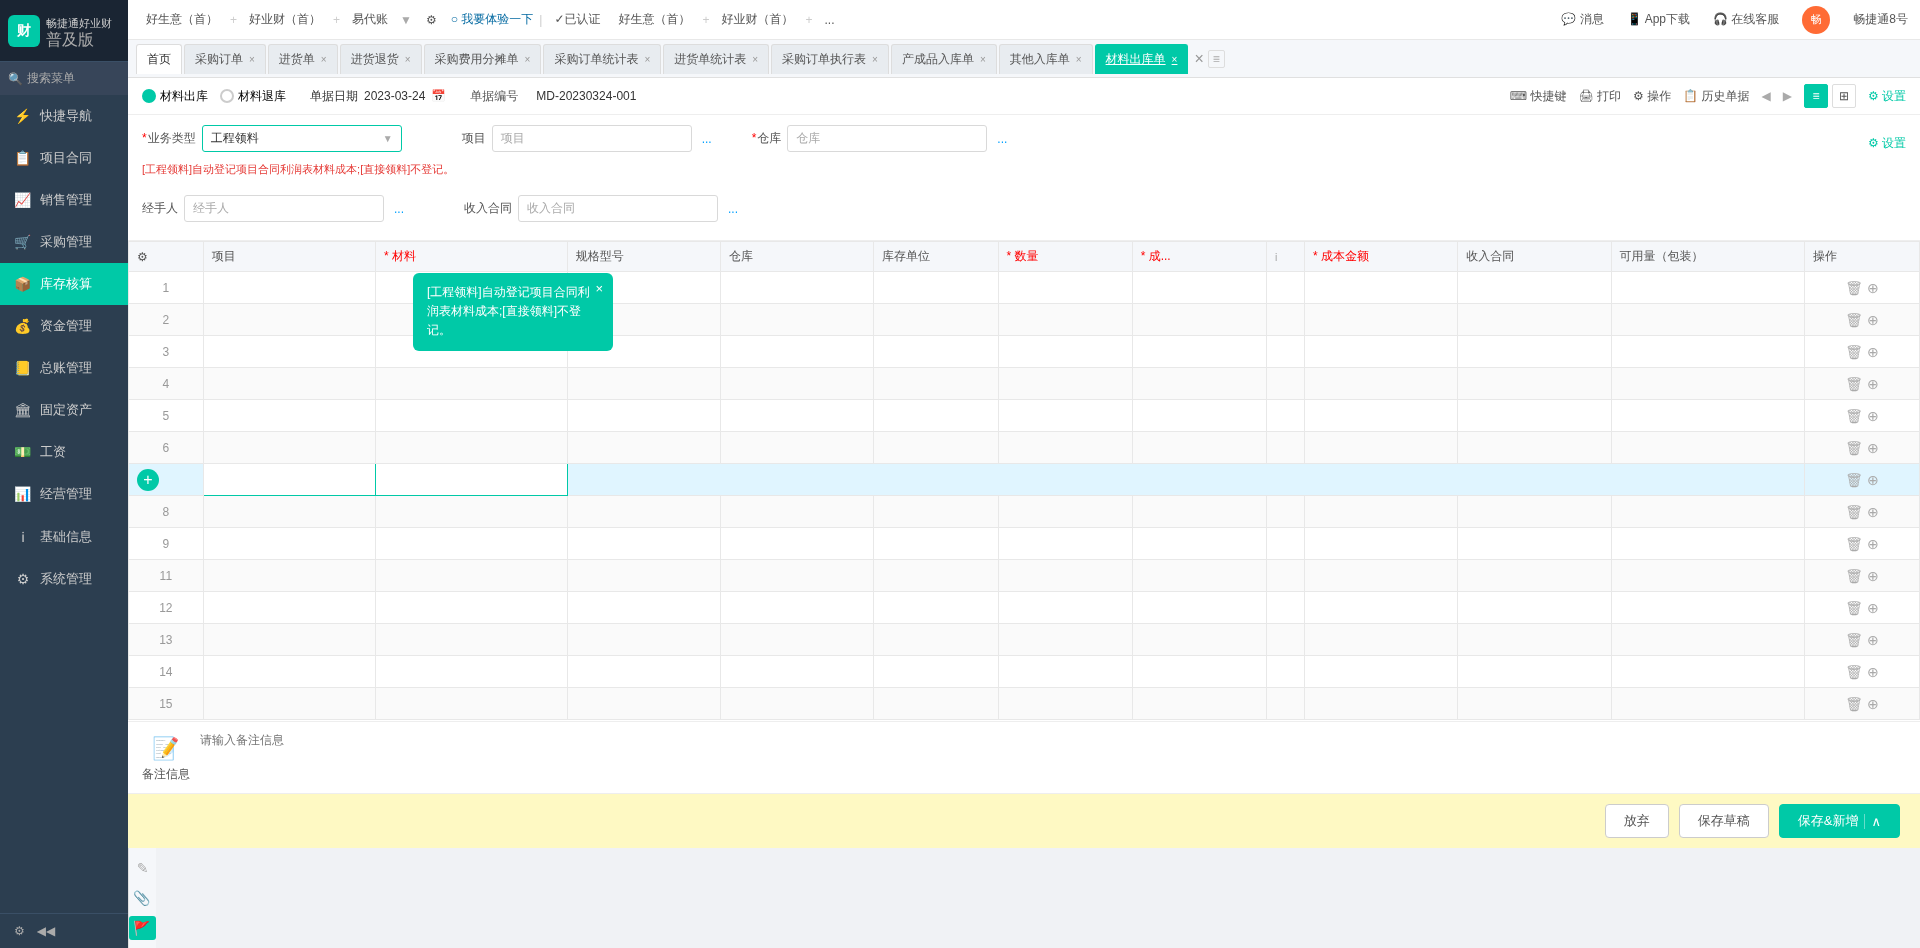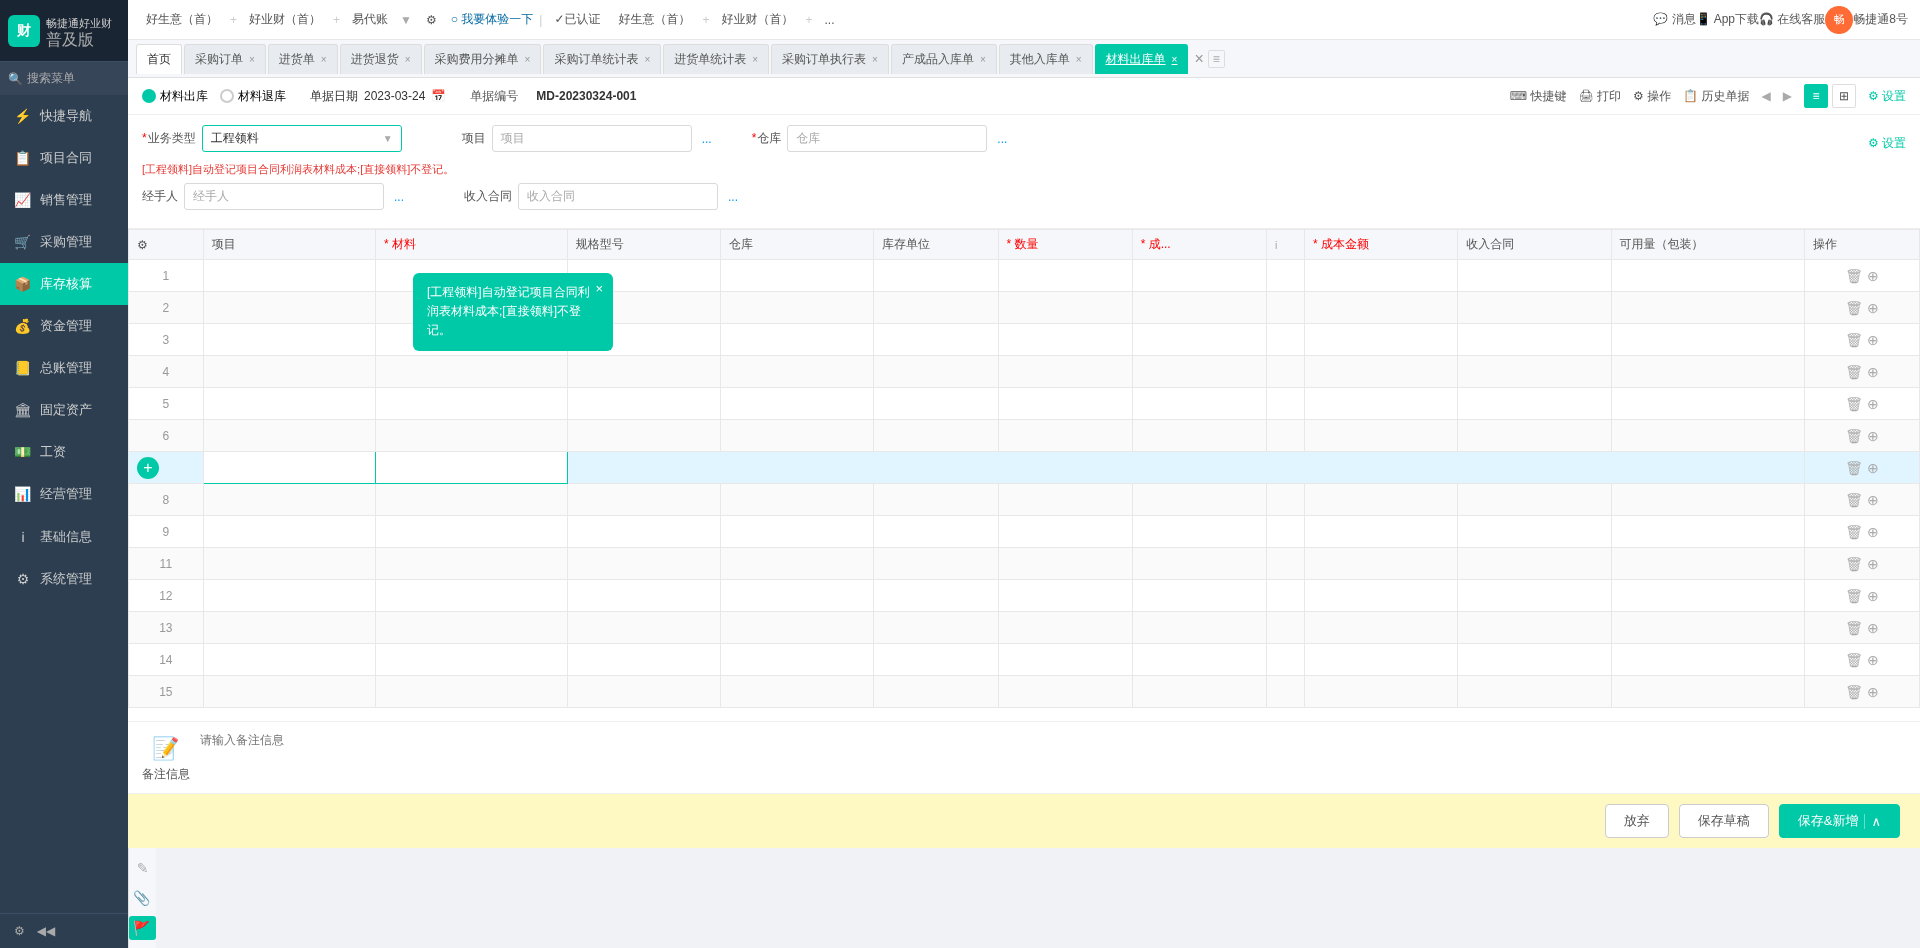--- a/index.html
+++ b/index.html
@@ -65,21 +65,21 @@
       height: 40px;
       background: #fff;
       border-bottom: 1px solid #e8e8e8;
       display: flex; align-items: center; justify-content: space-between;
       padding: 0 12px;
       flex-shrink: 0;
     }
     .topbar-left { display: flex; align-items: center; gap: 6px; font-size: 12px; color: #555; }
     .topbar-item { padding: 2px 6px; cursor: pointer; }
     .topbar-sep { color: #ccc; }
-    .topbar-right { display: flex; align-items: center; gap: 0; font-size: 12px; color: #555; text-align: right; }
+    .topbar-right { display: flex; align-items: center; gap: 23px; font-size: 12px; color: #555; text-align: right; }
     .topbar-right span { cursor: pointer; display: flex; align-items: center; gap: 3px; }
     .user-avatar {
       width: 28px; height: 28px; border-radius: 50%;
       background: #ff6b35; display: flex; align-items: center; justify-content: center;
       color: #fff; font-size: 11px;
     }
 
     
     .tabbar {
       height: 38px;
@@ -455,21 +455,21 @@
             <span>材料退库</span>
           </div>
         </div>
         <div class="date-field" style="margin-left:16px;">
           <span>单据日期</span>
           <span class="date-value">2023-03-24</span>
           <span style="color:#aaa;cursor:pointer;">📅</span>
         </div>
         <div class="serial-field" style="margin-left:16px;">
           <span>单据编号</span>
-          <span style="color:#333;font-weight:700;">MD-20230324-001</span>
+          <span style="color:#333;font-weight:400;">MD-20230324-001</span>
         </div>
       </div>
       <div class="toolbar-right">
         <span>⌨ 快捷键</span>
         <span>🖨 打印</span>
         <span>⚙ 操作</span>
         <span>📋 历史单据</span>
         <span style="color:#aaa;">◀</span>
         <span style="color:#aaa;">▶</span>
         <div class="view-icons">
@@ -502,21 +502,21 @@
             <span style="color:#aaa;">仓库</span>
           </div>
           <span class="field-dots field-ellipsis">...</span>
         </div>
         <div style="flex:1;"></div>
         <span style="color:#00c9a7;font-size:12px;cursor:pointer;">⚙ 设置</span>
       </div>
       <div class="error-msg">
         <span>[工程领料]自动登记项目合同利润表材料成本;[直接领料]不登记。</span>
       </div>
-      <div class="form-row" style="margin-top:4px;">
+      <div class="form-row" style="margin-top:16px;">
         <div class="form-field">
           <span class="field-label">经手人</span>
           <div class="field-input wide">
             <span style="color:#aaa;">经手人</span>
           </div>
           <span class="field-dots field-ellipsis">...</span>
         </div>
         <div class="form-field" style="margin-left:40px;">
           <span class="field-label">收入合同</span>
           <div class="field-input wide">

